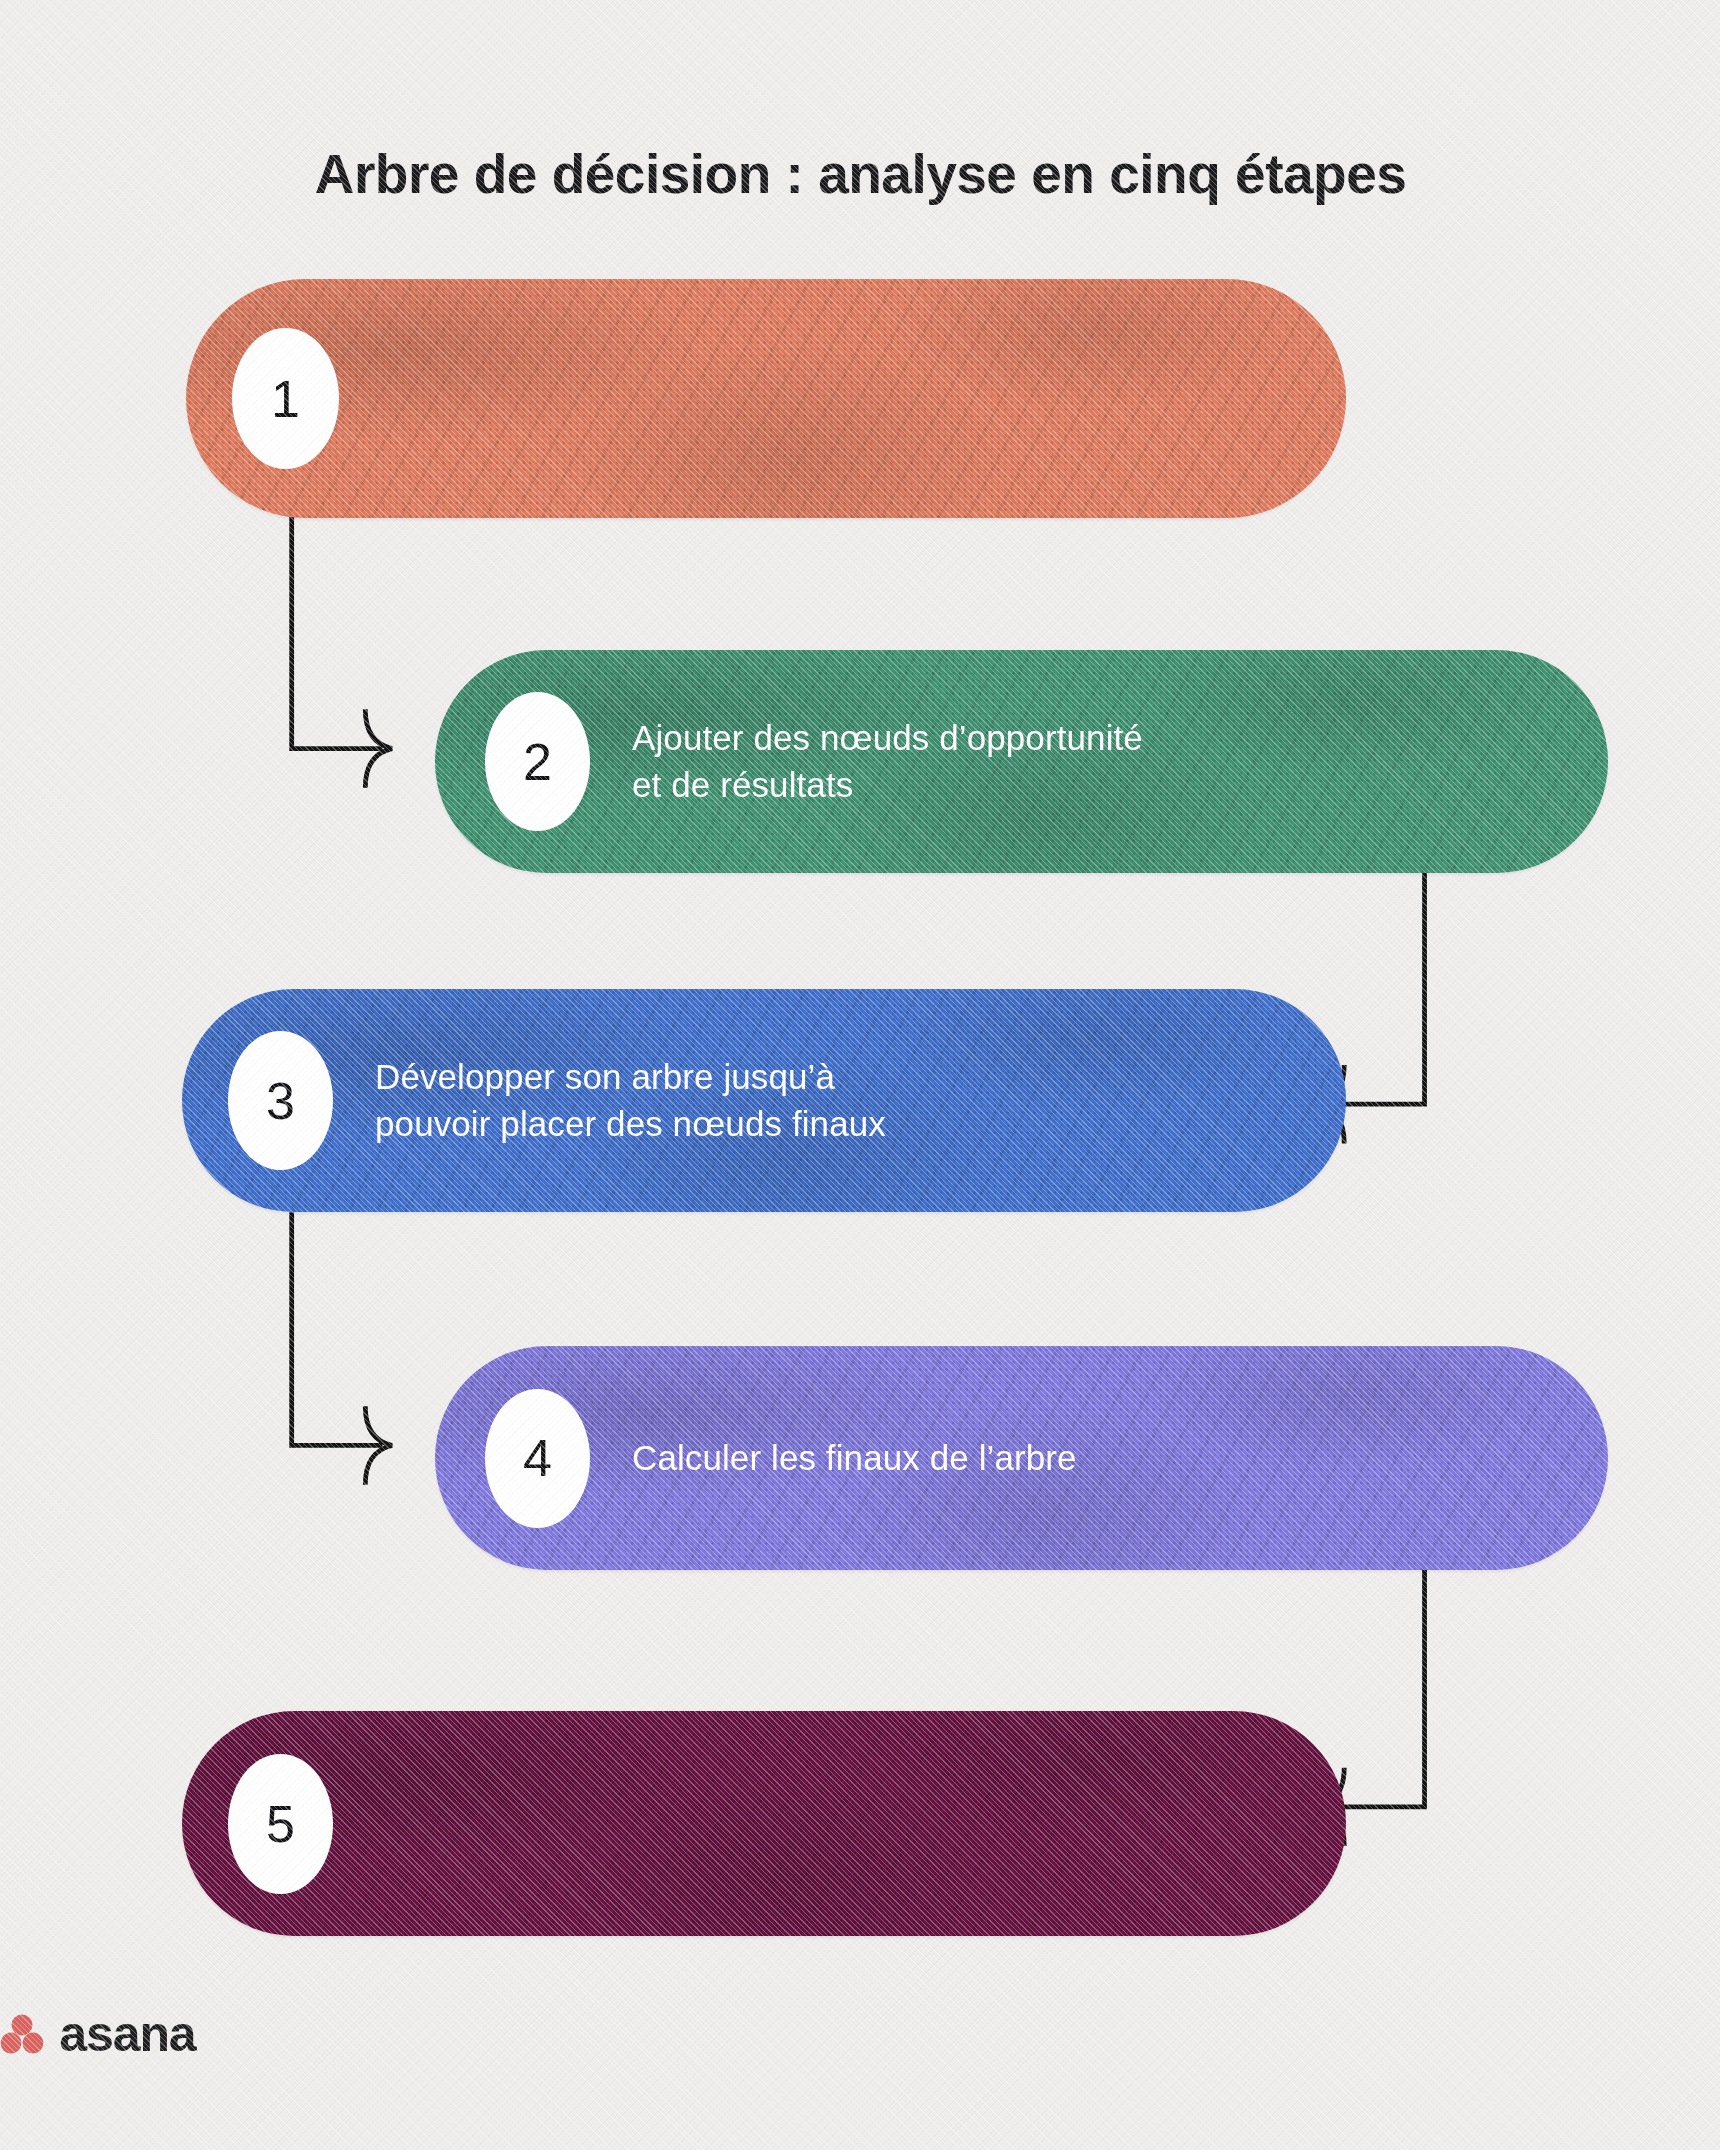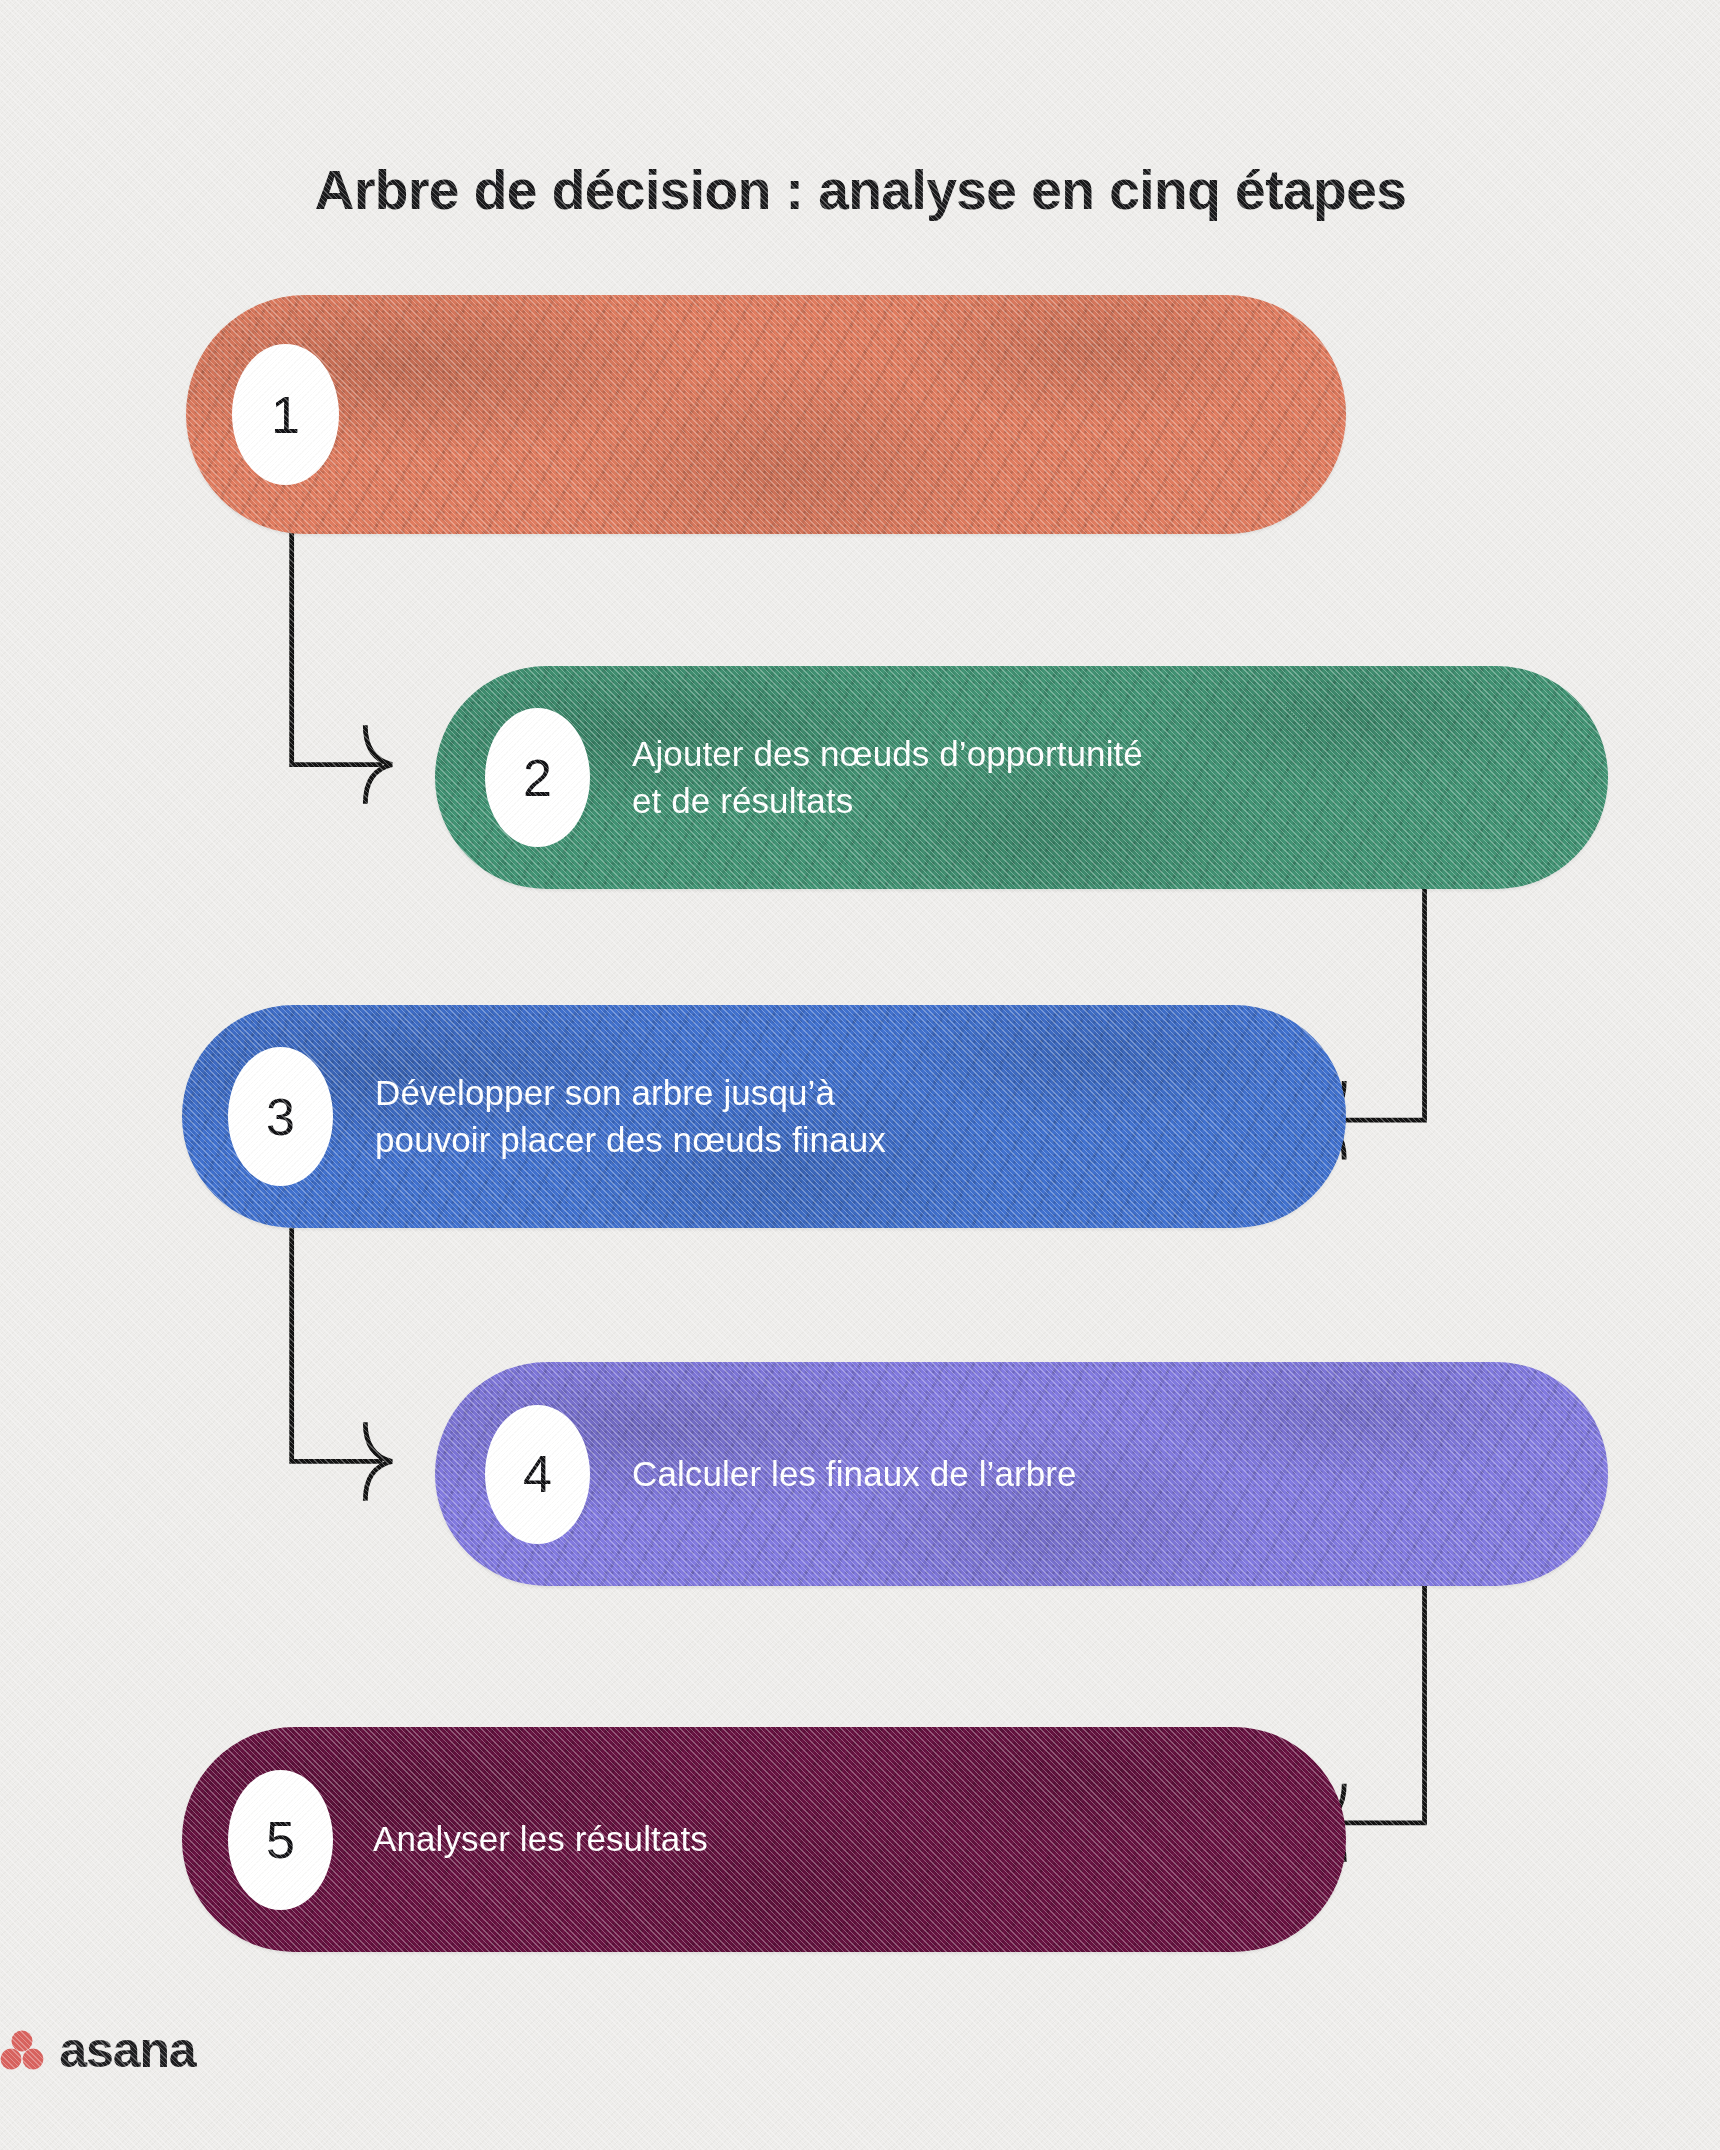--- a/index.html
+++ b/index.html
@@ -23,21 +23,20 @@
     z-index: 5;
     opacity: .55;
     background-image:
       repeating-linear-gradient(45deg, rgba(255,255,255,.55) 0 1px, rgba(0,0,0,0) 1px 3.8px),
       repeating-linear-gradient(-45deg, rgba(160,155,150,.13) 0 1px, rgba(0,0,0,0) 1px 3.8px);
   }
 
   #infographic {
     position: absolute;
     inset: 0;
-    margin-top: 16px;
   }
 
   
   #page-title {
     position: absolute;
     top: 105px;
     left: 0;
     width: 1721px;
     text-align: center;
     font-size: 55px;
@@ -208,21 +207,20 @@
     <span class="step-label">Calculer les finaux de l’arbre</span>
   </div>
 
   <div class="step-pill" id="pill-5" style="left:182px; top:1711px; width:1118px; height:225px; background:#66103f;
               padding-left:46px; gap:40px;">
     <span class="pill-grain"></span>
     <span class="pill-dots"></span>
     <span class="step-badge" style="width:105px; height:140px;">
       <span>5</span>
     </span>
-    <span class="step-label">Analyser les résultats</span>
   </div>
 
   <div id="asana-logo">
     <svg width="44" height="40" viewBox="0 0 46 42">
       <circle cx="23" cy="11.5" r="11" fill="#d8615d"></circle>
       <circle cx="11.5" cy="30.5" r="11" fill="#d8615d"></circle>
       <circle cx="34.5" cy="30.5" r="11" fill="#d8615d"></circle>
     </svg>
     <span id="asana-wordmark">asana</span>
   </div>

